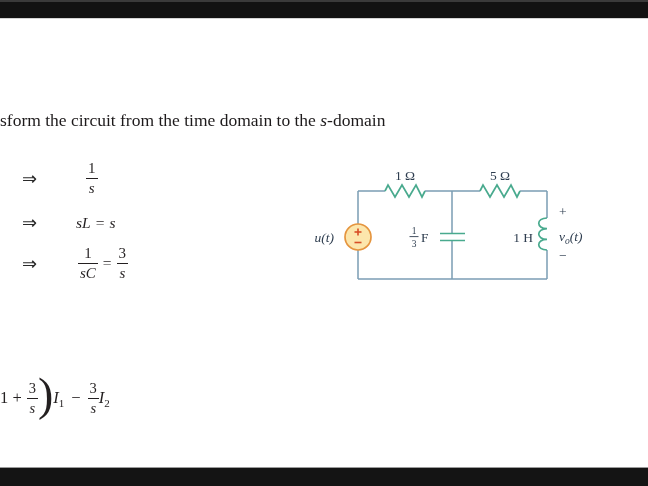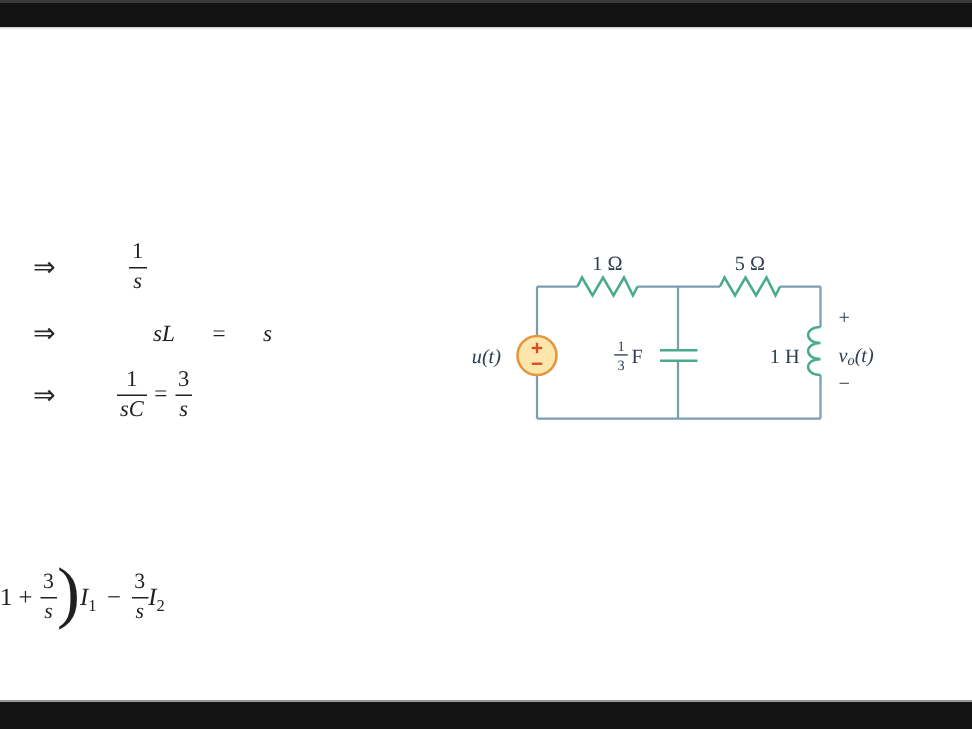--- a/index.html
+++ b/index.html
@@ -45,35 +45,36 @@
   .csmall {font-size:9.5px;}
   .cit {font-style:italic;}
 </style>
 </head>
 <body>
 
 <div class="page">
 
   <div class="bar-top"></div>
 
+  <div class="title"><span>sform the circuit from the time domain to the </span><span class="it">s</span><span>-domain</span></div>
 
   <div class="deriv" style="left:22px; top:160px;">
     <span class="arrow">⇒</span>
     <span class="expr" style="margin-left:38px;">
       <span class="frac">
         <span>1</span>
         <span class="bar"></span>
         <span class="it">s</span>
       </span>
     </span>
   </div>
 
   <div class="deriv" style="left:22px; top:212px;">
     <span class="arrow">⇒</span>
-    <span class="expr" style="margin-left:54px;gap:20px;">
+    <span class="expr" style="margin-left:28px;">
       <span class="it">sL</span>
       <span class="sp">=</span>
       <span class="it">s</span>
     </span>
   </div>
 
   <div class="deriv" style="left:22px; top:245px;">
     <span class="arrow">⇒</span>
     <span class="expr" style="margin-left:30px;">
       <span class="frac">

